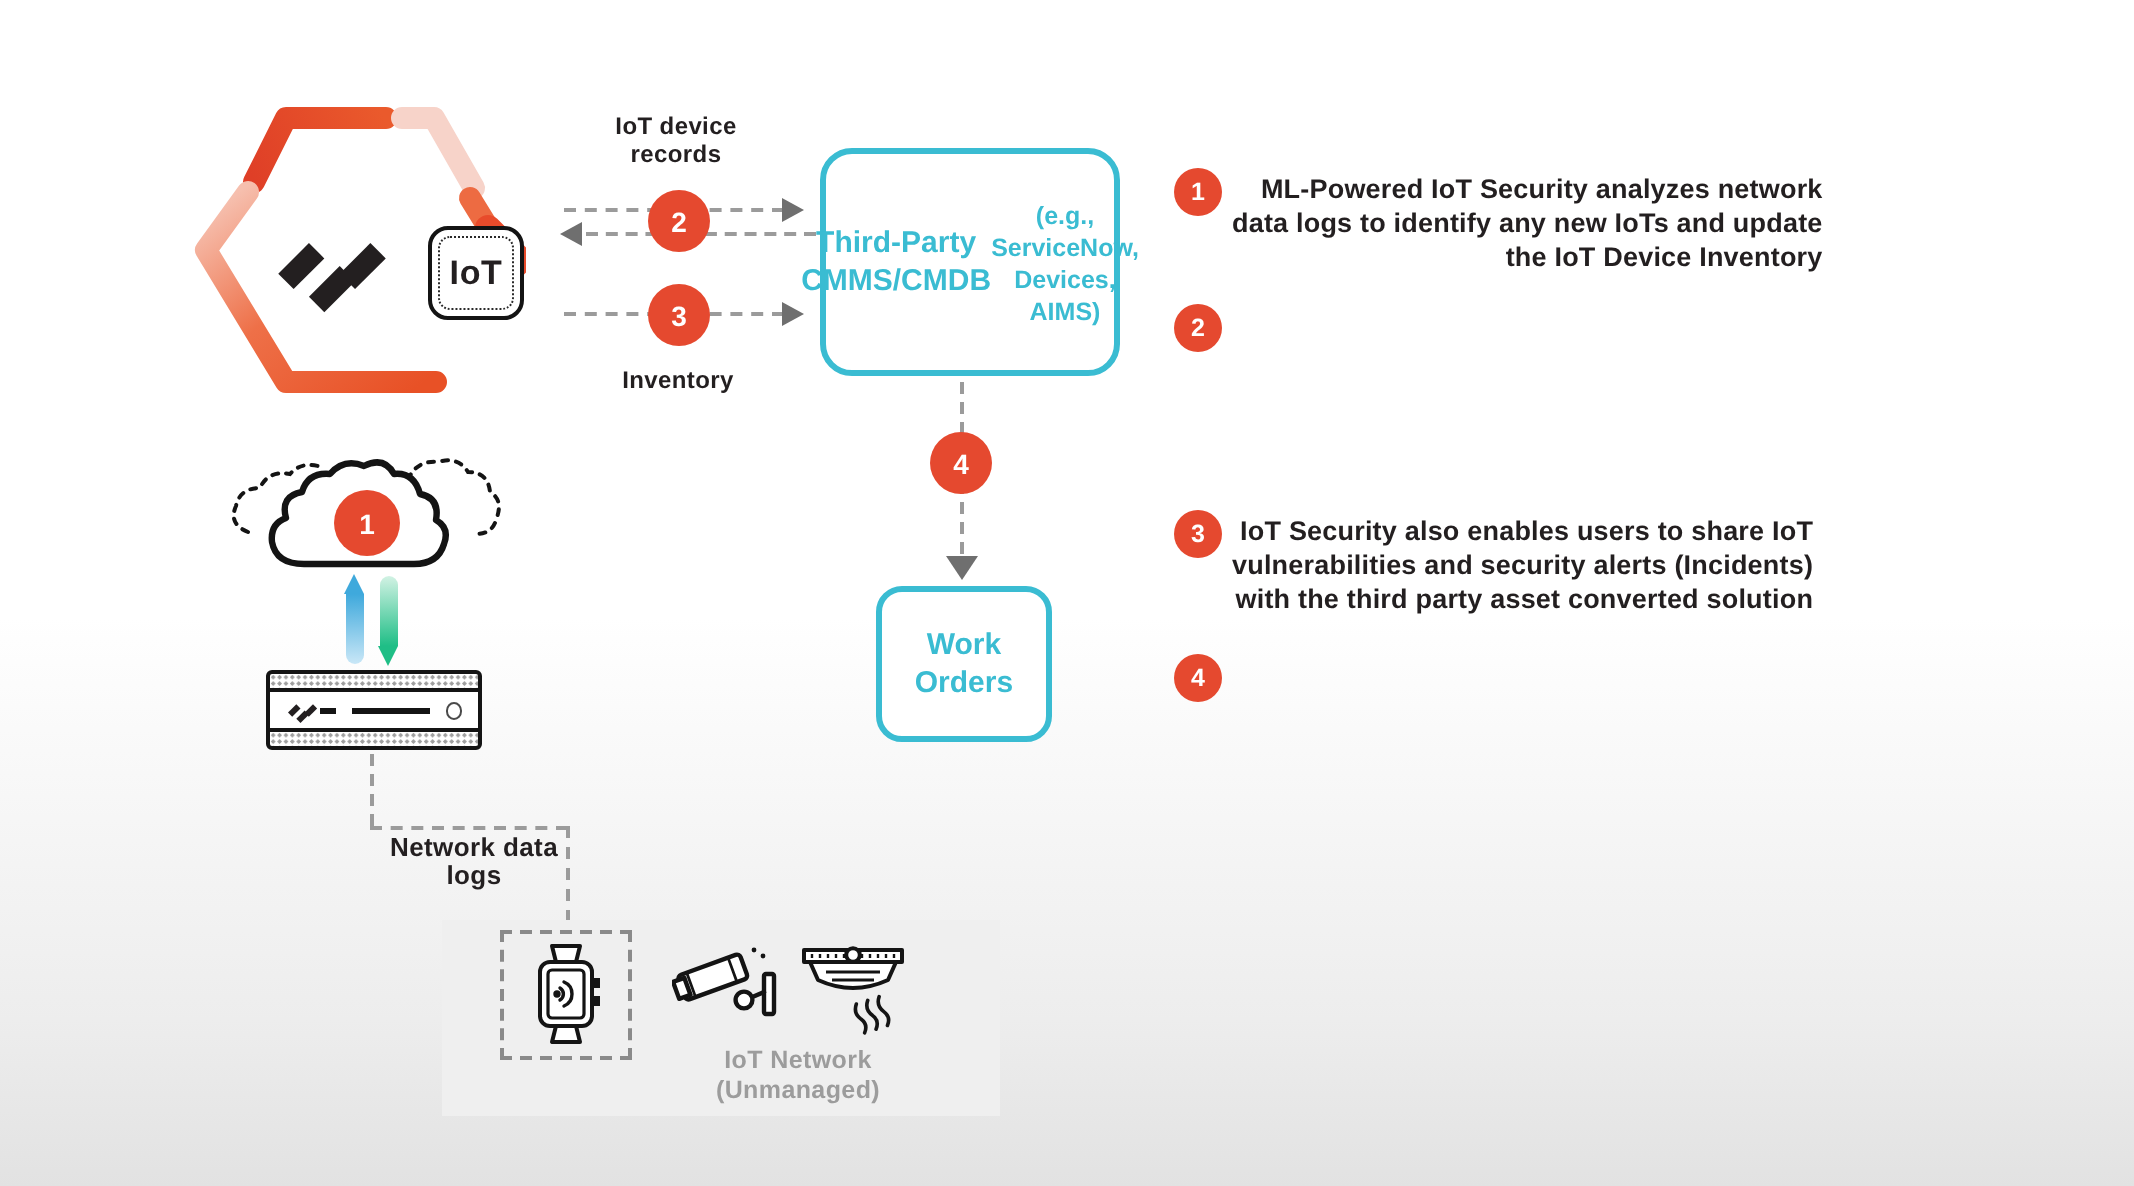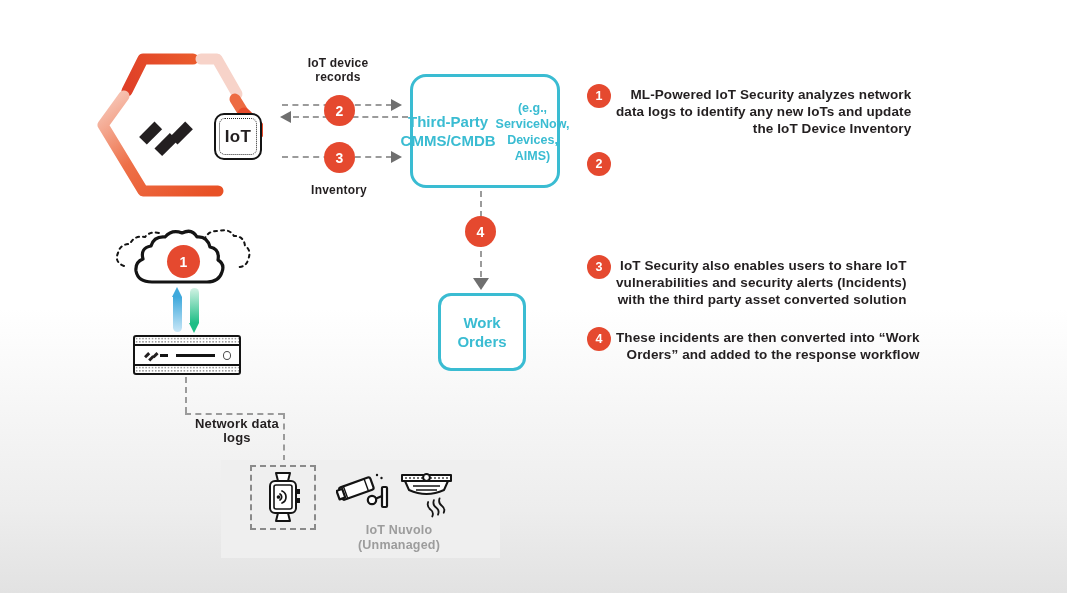--- a/index.html
+++ b/index.html
@@ -245,21 +245,21 @@
     <circle cx="26.5" cy="9.5" r="3.4"></circle>
     <path d="M13,18 h27 M16,22 h21" stroke-width="1.5" fill="none"></path>
   </g>
   <g transform="rotate(-18 36 42)" stroke="#141414" stroke-width="1.8" fill="none" stroke-linecap="round">
     <path d="M31,32 q-3,4 0,8 q2.5,3.5 -0.5,7"></path>
     <path d="M37,32 q-3,4 0,8 q2.5,3.5 -0.5,7"></path>
     <path d="M43,32 q-3,4 0,8 q2.5,3.5 -0.5,7"></path>
   </g>
 </svg>
 
-<div class="abs unmanaged-label pre" style="left:332px;top:523px;width:134px;">IoT Nuvolo
+<div class="abs unmanaged-label pre" style="left:332px;top:523px;width:134px;">IoT Network
 (Unmanaged)</div>
 
 <div class="abs step" style="left:587px;top:84px;">
   <div class="badge list">1</div>
   <div class="step-text pre">ML-Powered IoT Security analyzes network
 data logs to identify any new IoTs and update
 the IoT Device Inventory</div>
 </div>
 
 <div class="abs step" style="left:587px;top:152px;">
@@ -268,15 +268,13 @@
 
 <div class="abs step" style="left:587px;top:255px;">
   <div class="badge list">3</div>
   <div class="step-text pre">IoT Security also enables users to share IoT
 vulnerabilities and security alerts (Incidents)
 with the third party asset converted solution</div>
 </div>
 
 <div class="abs step" style="left:587px;top:327px;">
   <div class="badge list">4</div>
-  <div class="step-text pre">These incidents are then converted into “Work
-Orders” and added to the response workflow</div>
 </div>
 
 </body></html>

